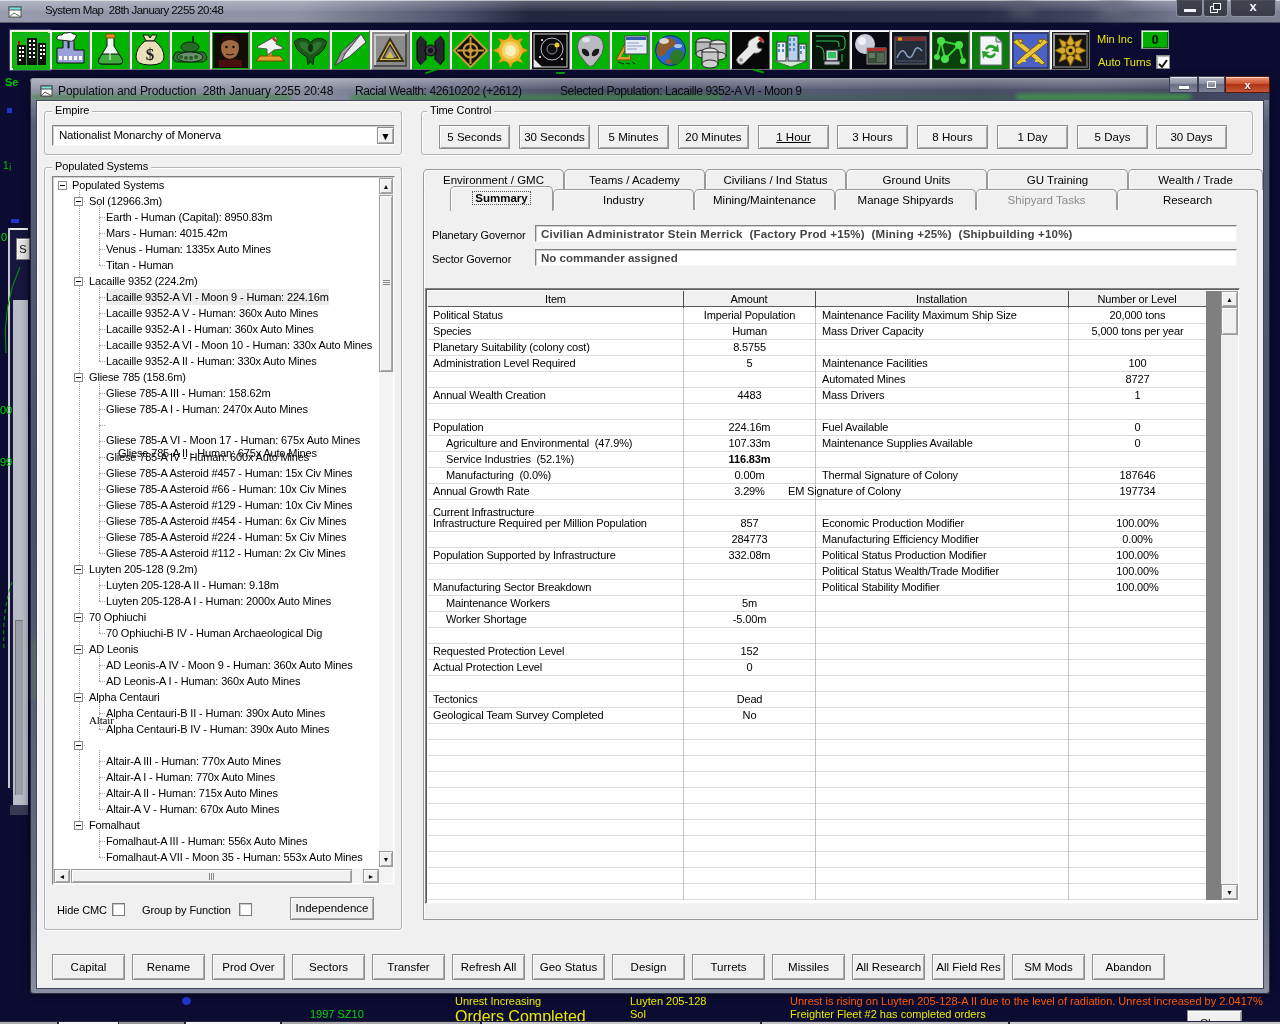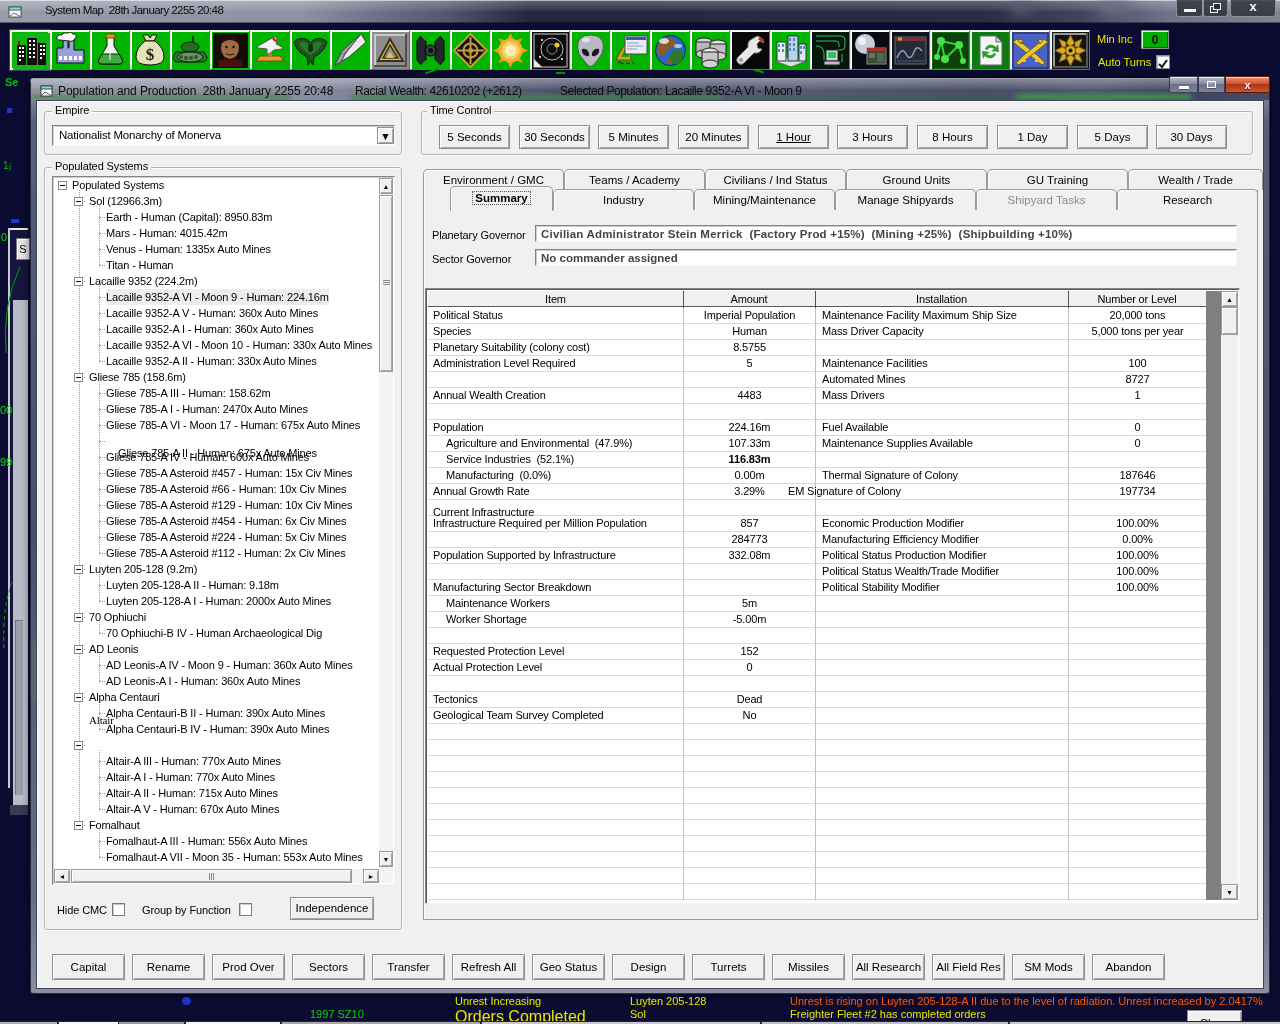--- a/index.html
+++ b/index.html
@@ -550,21 +550,21 @@
 <div class="trow" style="left:52px;top:143px;">Lacaille 9352-A I - Human: 360x Auto Mines</div>
 <div class="trow" style="left:52px;top:159px;">Lacaille 9352-A VI - Moon 10 - Human: 330x Auto Mines</div>
 <div class="trow" style="left:52px;top:175px;">Lacaille 9352-A II - Human: 330x Auto Mines</div>
 <div class="doth" style="left:25px;top:199px;width:6px;"></div>
 <div class="tb" style="left:20px;top:195px;">
       <b></b>
     </div>
 <div class="trow" style="left:35px;top:191px;">Gliese 785 (158.6m)</div>
 <div class="trow" style="left:52px;top:207px;">Gliese 785-A III - Human: 158.62m</div>
 <div class="trow" style="left:52px;top:223px;">Gliese 785-A I - Human: 2470x Auto Mines</div>
-<div class="trow" style="left:52px;top:239px;">Gliese 785-A VI - Moon 17 - Human: 675x Auto Mines</div>
+<div class="trow" style="left:52px;top:254px;">Gliese 785-A VI - Moon 17 - Human: 675x Auto Mines</div>
 <div class="trow" style="left:64px;top:255px;margin-top:12px;">Gliese 785-A II - Human: 675x Auto Mines</div>
 <div class="trow" style="left:52px;top:271px;">Gliese 785-A IV - Human: 600x Auto Mines</div>
 <div class="trow" style="left:52px;top:287px;">Gliese 785-A Asteroid #457 - Human: 15x Civ Mines</div>
 <div class="trow" style="left:52px;top:303px;">Gliese 785-A Asteroid #66 - Human: 10x Civ Mines</div>
 <div class="trow" style="left:52px;top:319px;">Gliese 785-A Asteroid #129 - Human: 10x Civ Mines</div>
 <div class="trow" style="left:52px;top:335px;">Gliese 785-A Asteroid #454 - Human: 6x Civ Mines</div>
 <div class="trow" style="left:52px;top:351px;">Gliese 785-A Asteroid #224 - Human: 5x Civ Mines</div>
 <div class="trow" style="left:52px;top:367px;">Gliese 785-A Asteroid #112 - Human: 2x Civ Mines</div>
 <div class="doth" style="left:25px;top:391px;width:6px;"></div>
 <div class="tb" style="left:20px;top:387px;">

